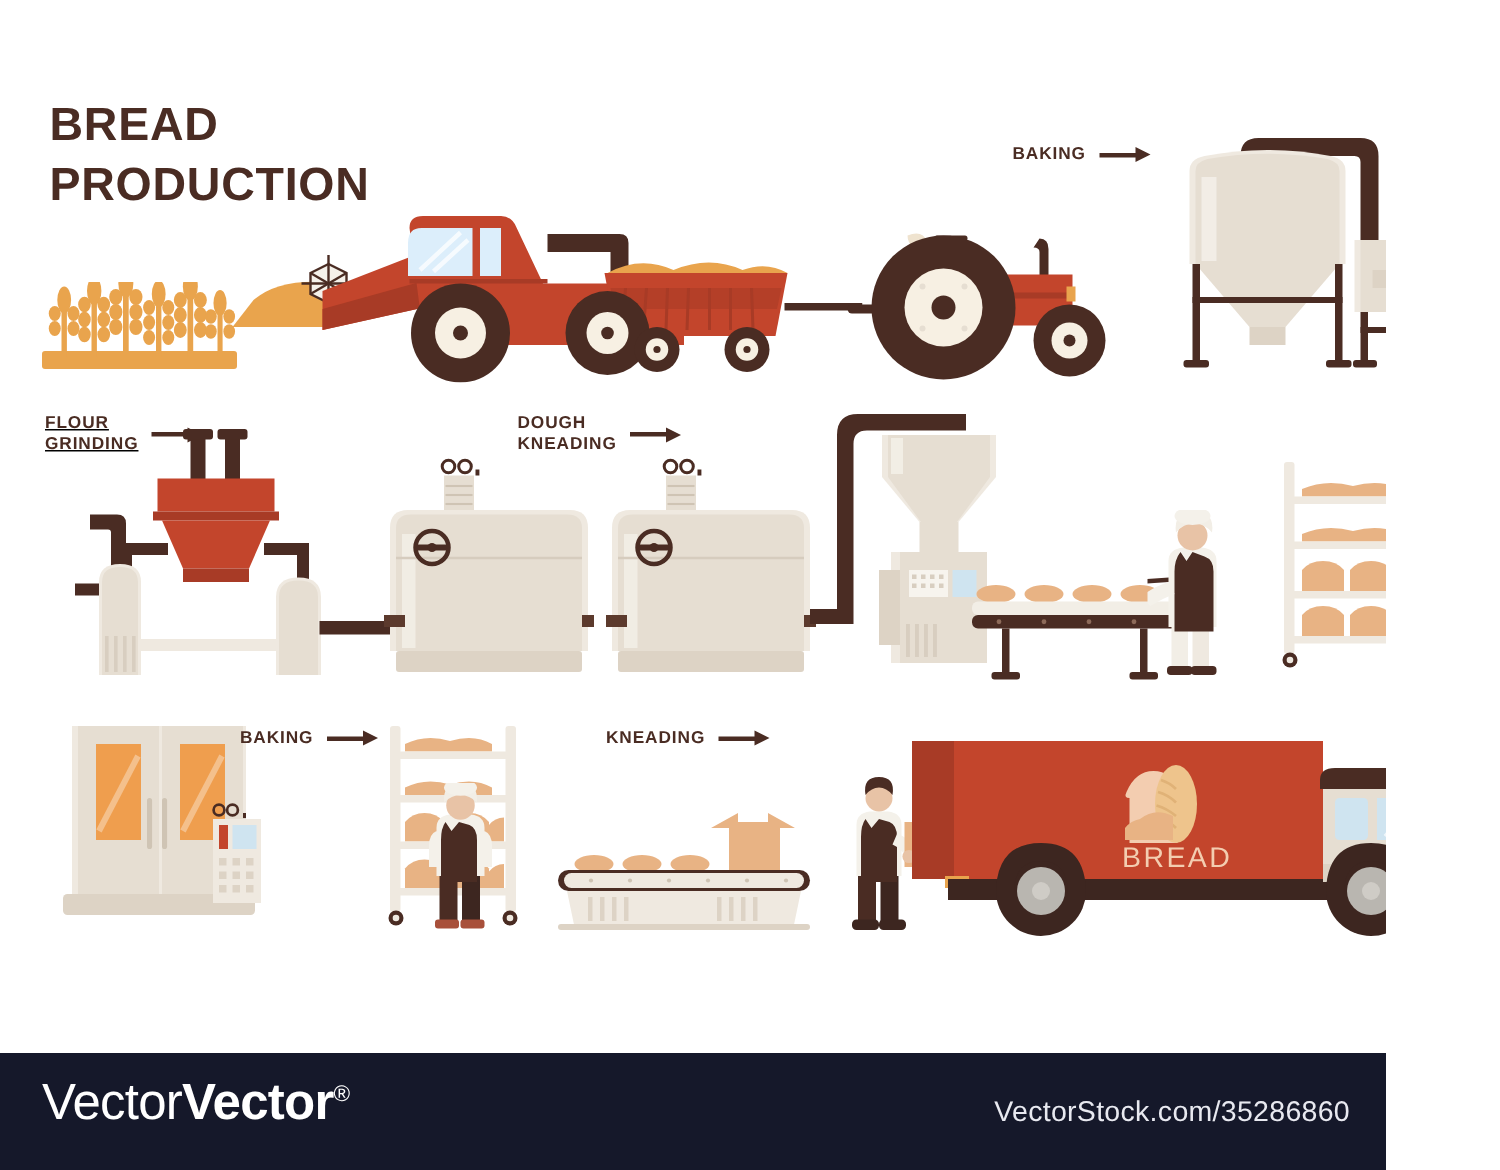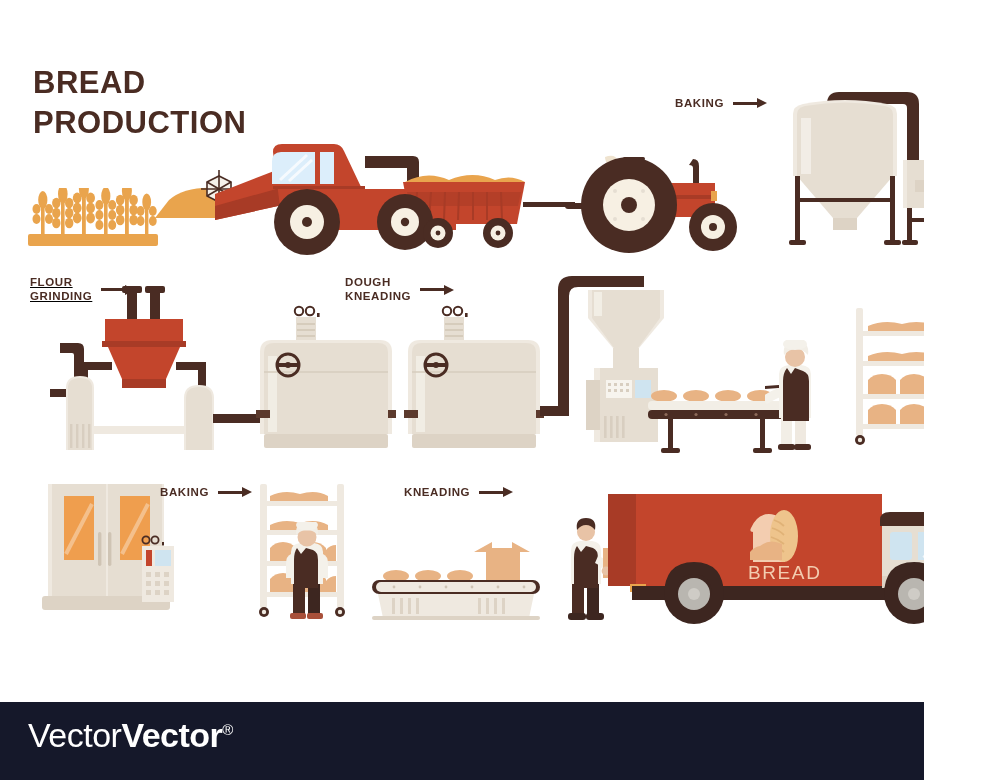--- a/index.html
+++ b/index.html
@@ -686,14 +686,15 @@
     <path d="M56 112 q0 -34 30 -34 q30 0 30 34 l-12 0 q0 -22 -18 -22 q-18 0 -18 22 z" fill="#3d2620"></path>
     <path d="M276 112 q0 -34 30 -34 q30 0 30 34 l-12 0 q0 -22 -18 -22 q-18 0 -18 22 z" fill="#3d2620"></path>
   </svg>
 
   <div class="abs" style="left:748px; top:562px; font-size:19px; letter-spacing:1.6px; color:#f3cdb0;">BREAD</div>
 
   <div class="abs" id="footer"></div>
   <div class="abs" id="wm-logo">
     <span class="light">Vector</span><span class="bold">Vector</span><span class="reg">®</span>
   </div>
+  <div class="abs" id="wm-url">VectorStock.com/35286860</div>
 
 </div>
 
 </body></html>

